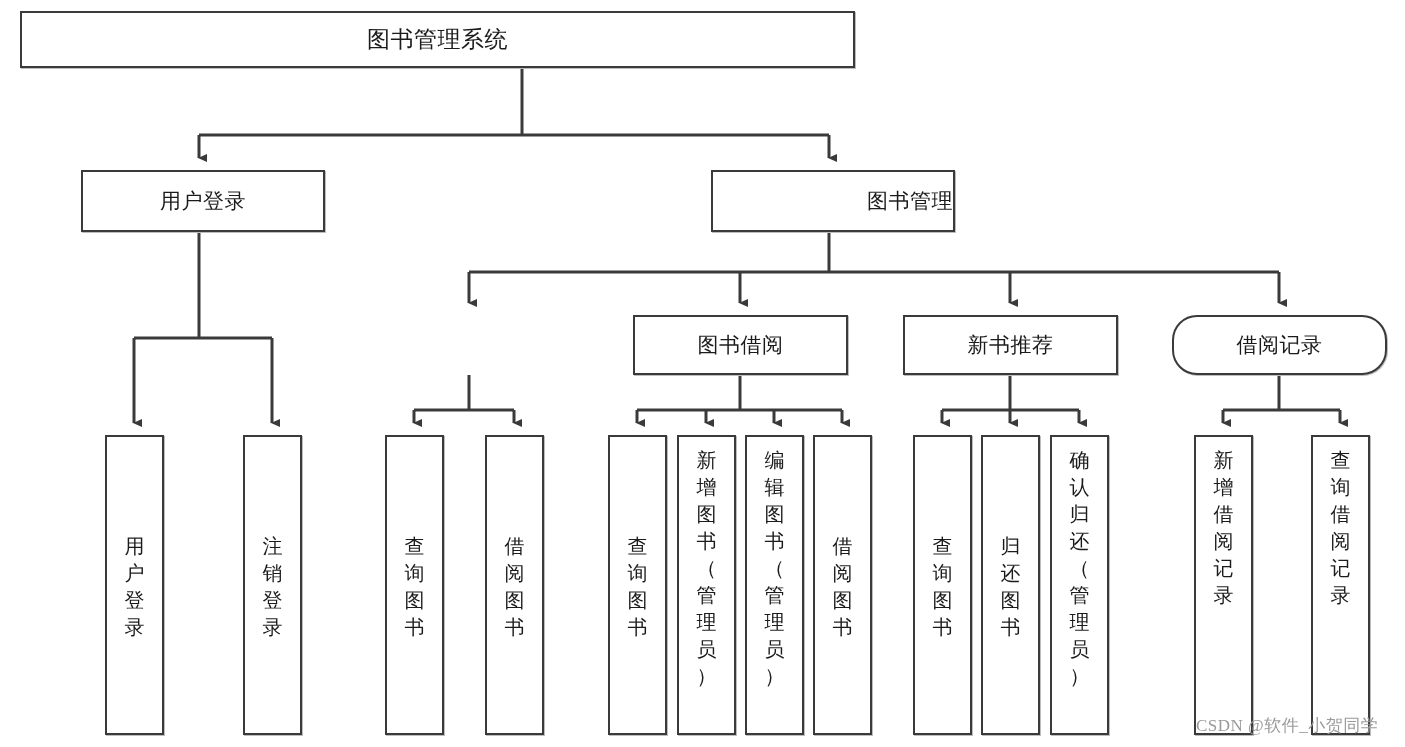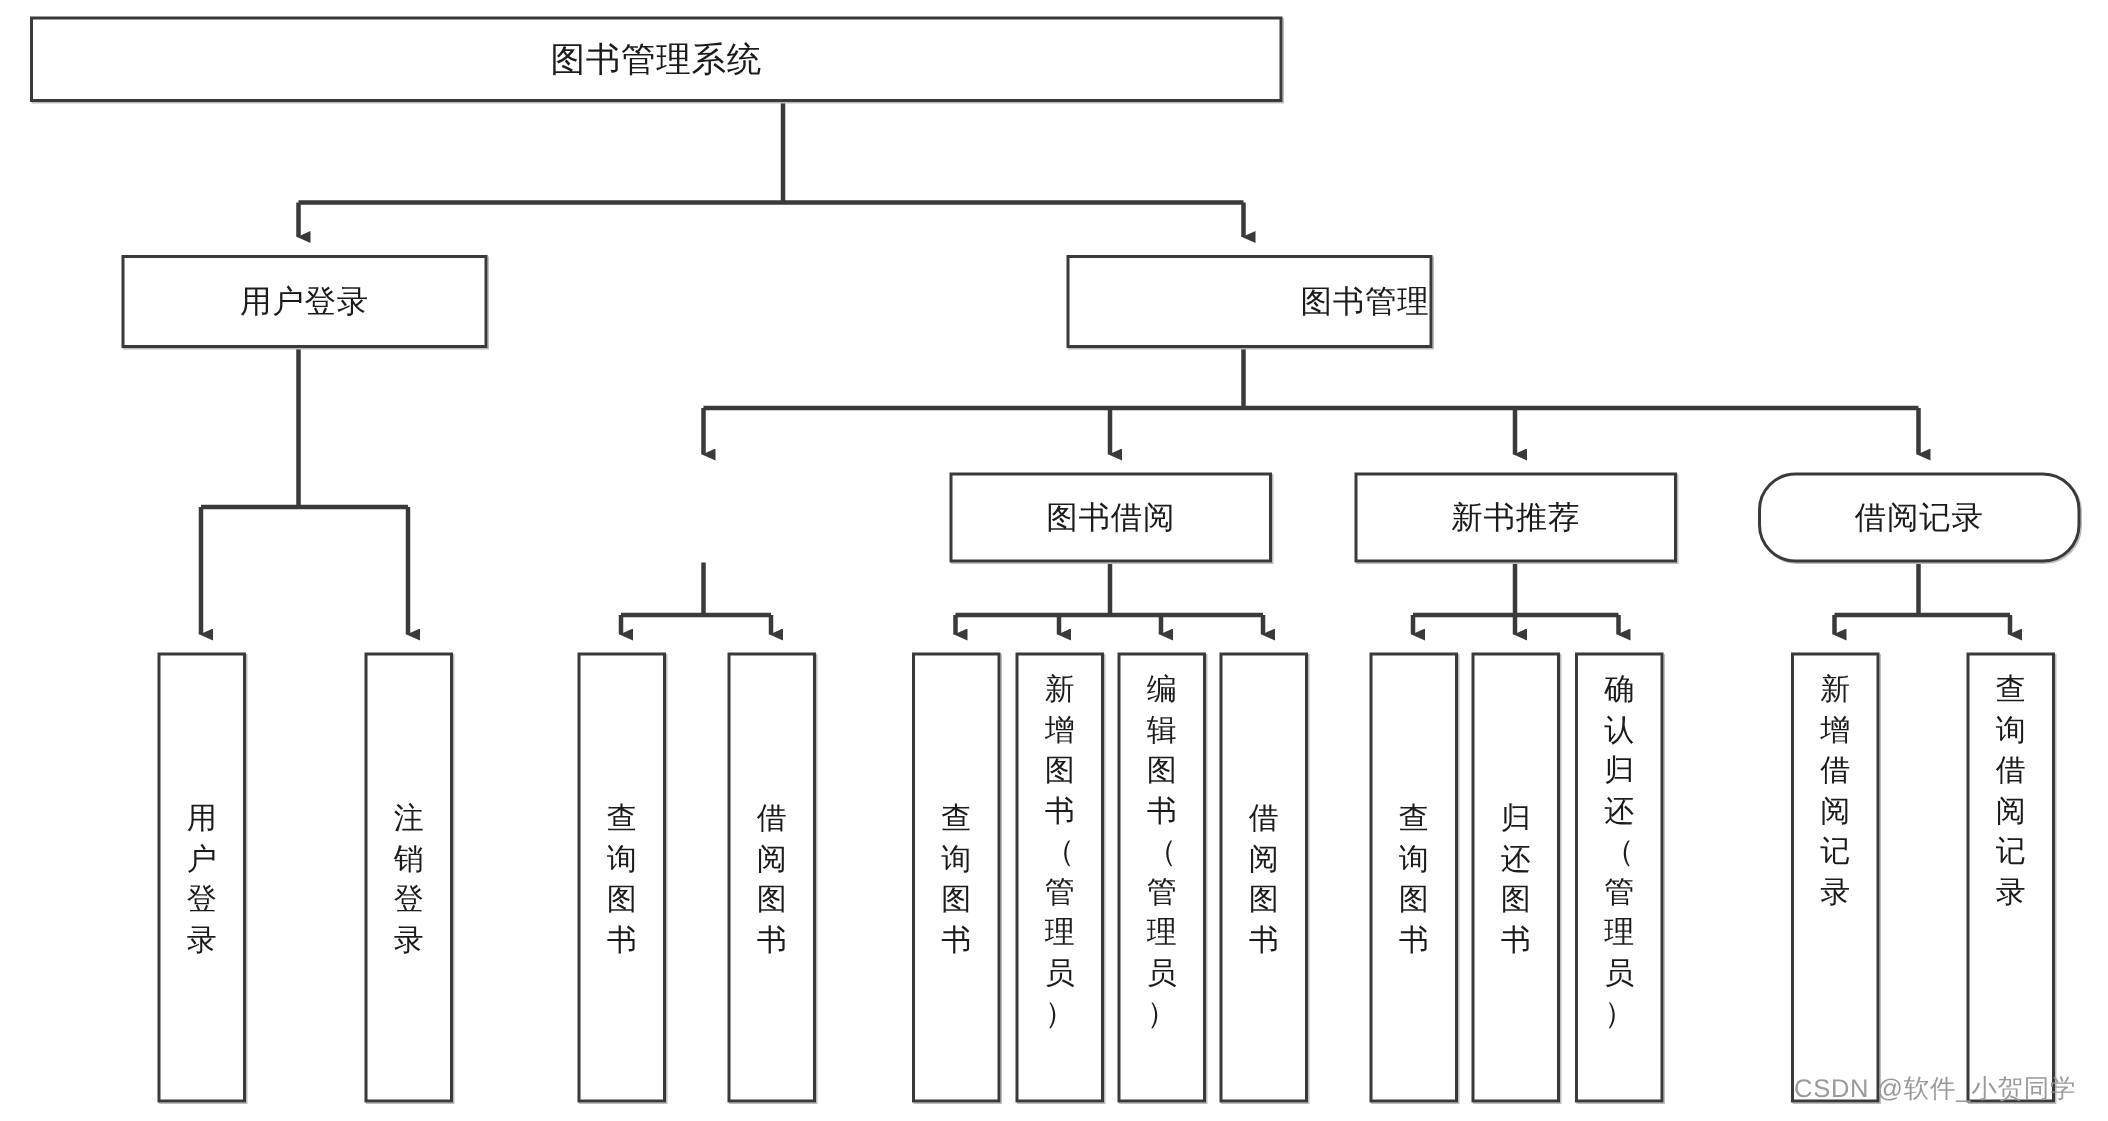--- a/index.html
+++ b/index.html
@@ -102,20 +102,21 @@
   }
   .leaf-inner.top-aligned { justify-content: flex-start; padding-top: 6px; }
   #watermark {
     position: absolute;
     left: 1196px;
     top: 714px;
     font-size: 17px;
     color: #9a9a9a;
     white-space: nowrap;
     letter-spacing: 0.5px;
+    font-family: Liberation Serif, serif;
   }
 </style>
 </head>
 <body>
 
 <div id="diagram-root">
 
   <svg id="edges-layer" viewBox="0 0 1405 747" width="1405" height="747" xmlns="http://www.w3.org/2000/svg">
     <defs>
       <marker id="arrowhead" markerWidth="10" markerHeight="10" refX="4" refY="8" orient="auto" markerUnits="userSpaceOnUse">

